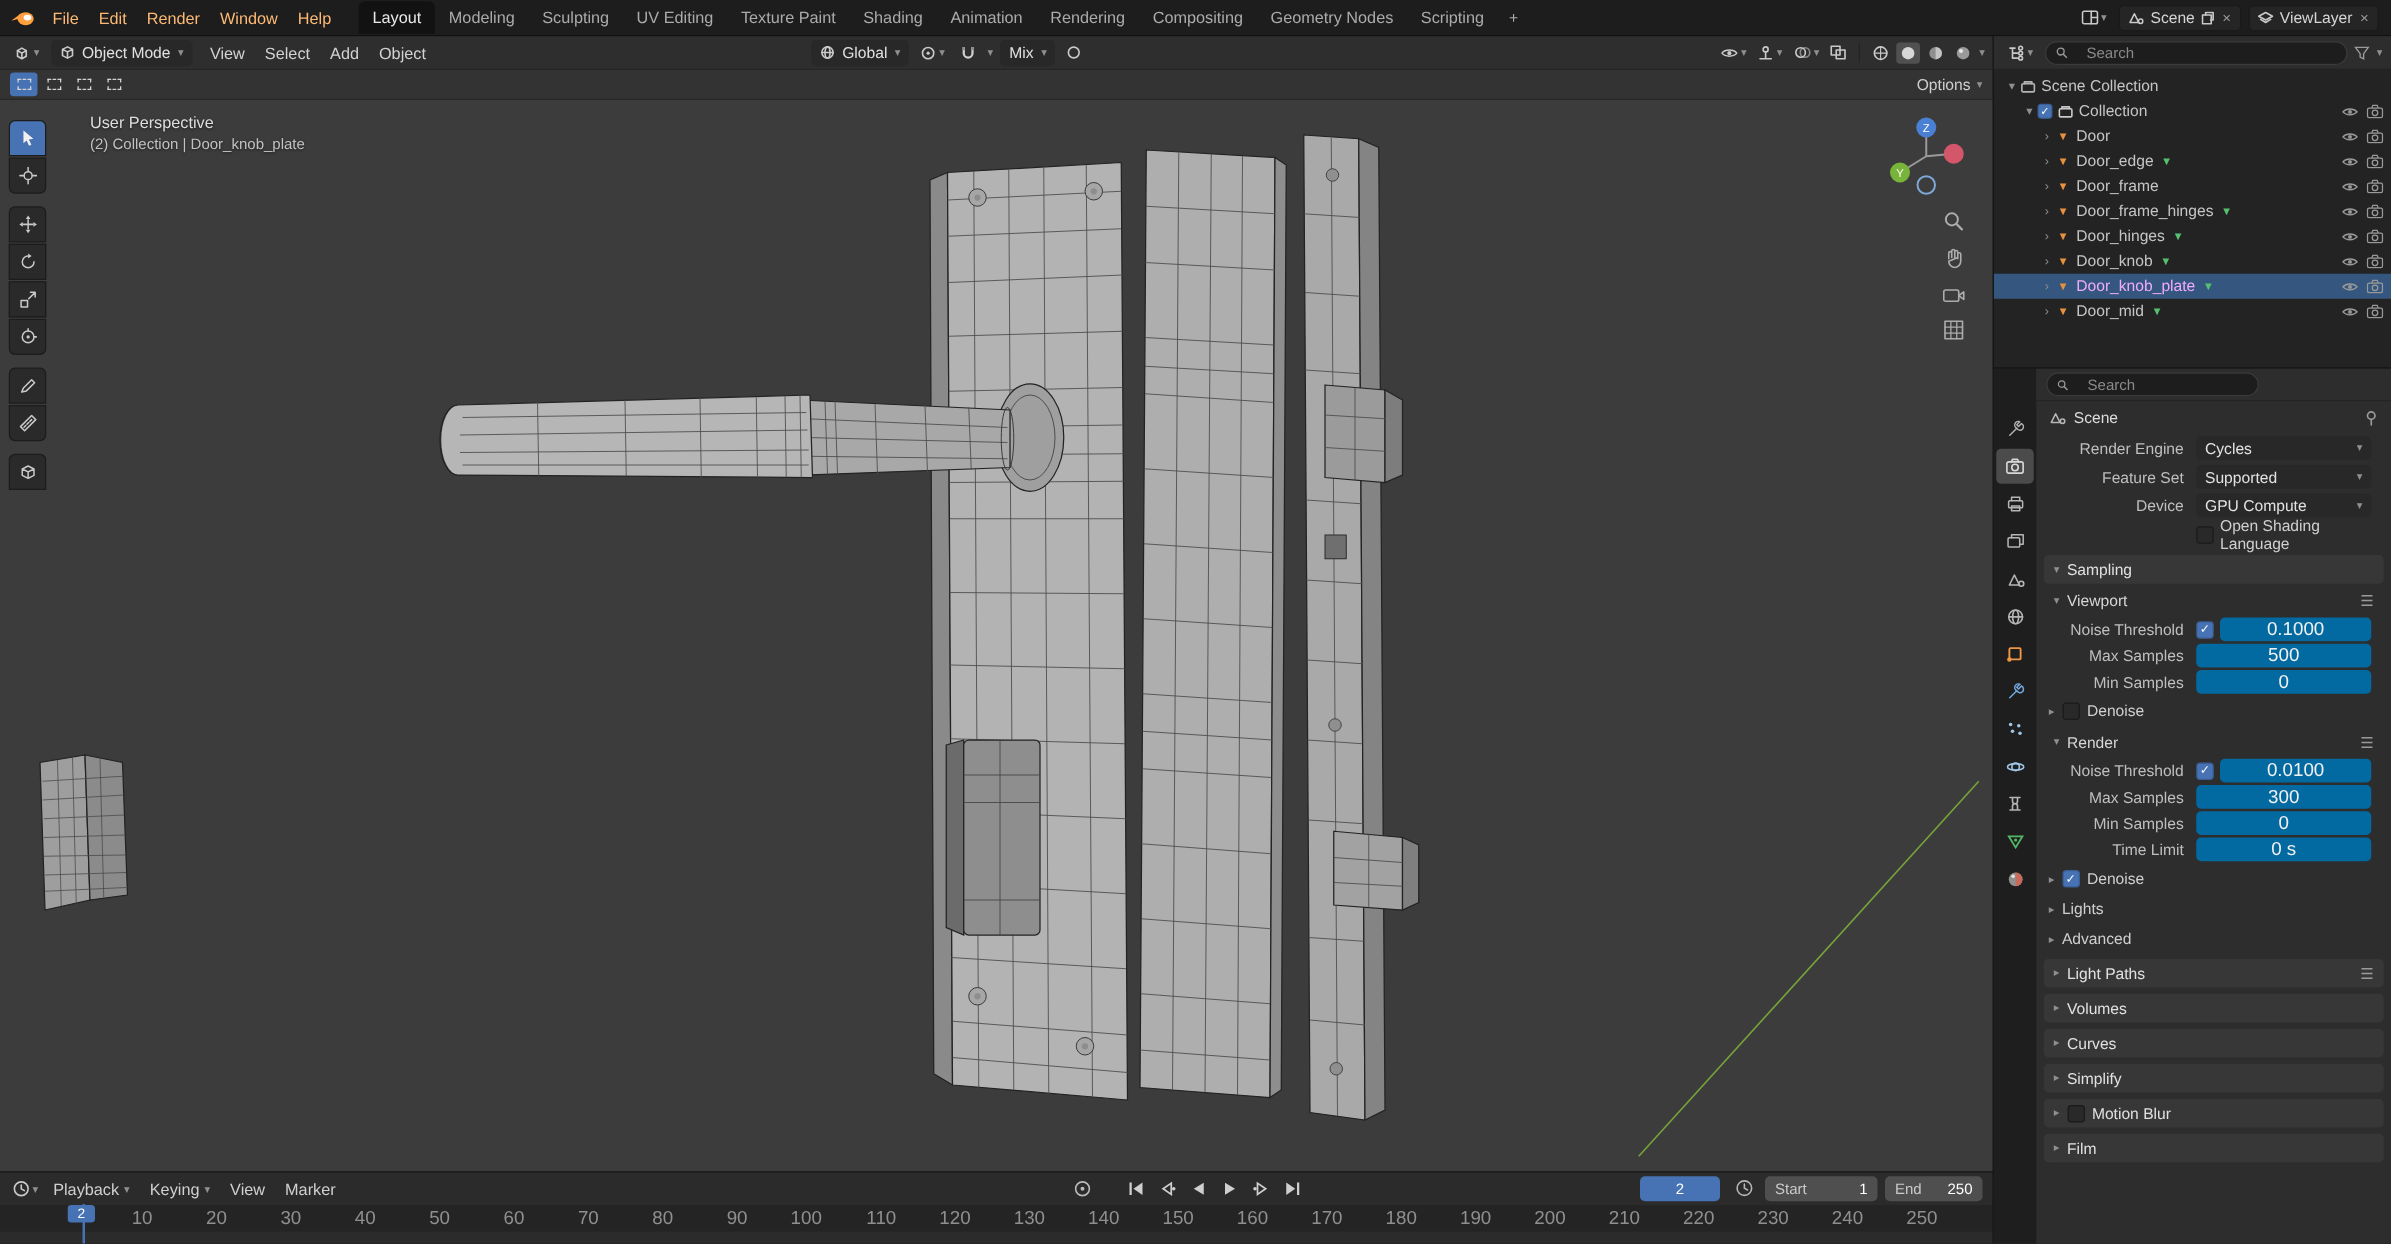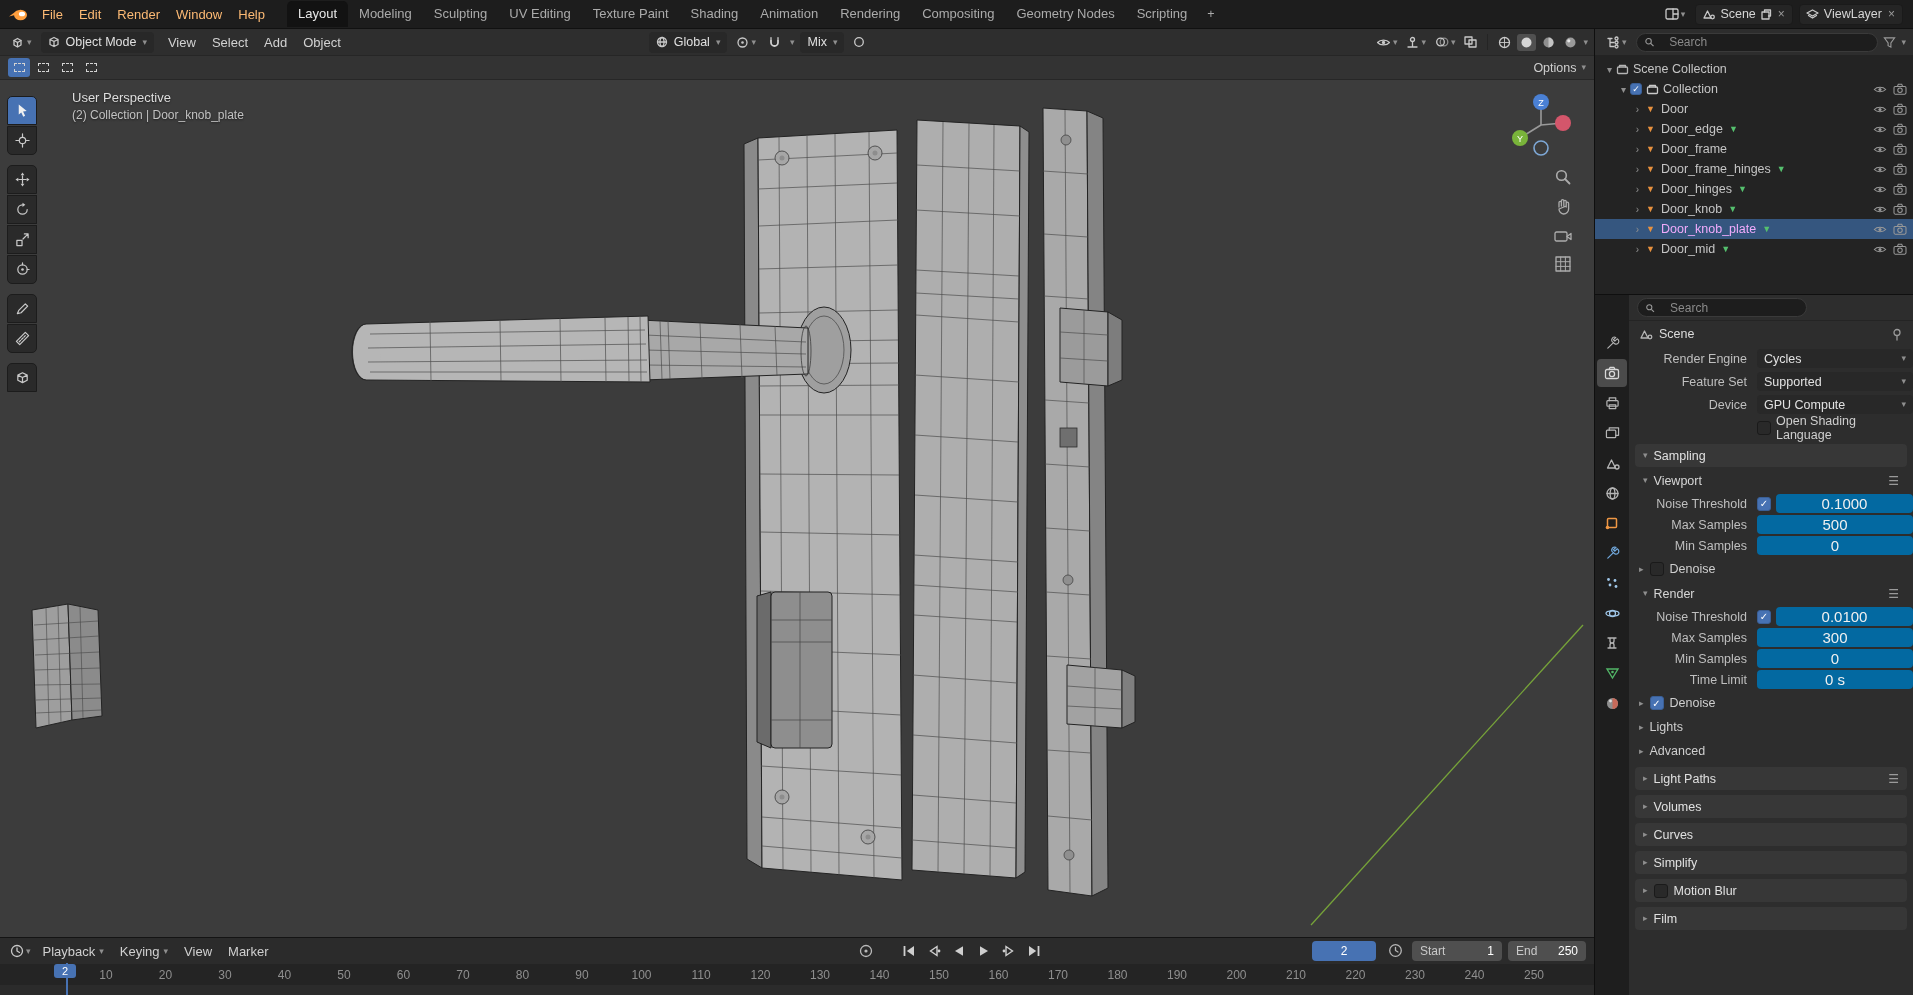--- a/index.html
+++ b/index.html
@@ -66,21 +66,21 @@
 .tpbtn{width:21px;height:20px;display:flex;align-items:center;justify-content:center;border-radius:3px}
 #tl-autokey{position:absolute;left:858px;top:5px}
 #tl-frame{position:absolute;left:1312px;top:3px;width:64px;height:20px;background:#4772b3;border-radius:4px;color:#fff;display:flex;align-items:center;justify-content:center;font-size:12px}
 #tl-clock{position:absolute;left:1388px;top:5px}
 .range-field{position:absolute;top:3px;height:20px;background:#4f4f4f;border-radius:4px;display:flex;align-items:center;justify-content:space-between;padding:0 8px;font-size:12px}
 #tl-start{left:1412px;width:90px}
 #tl-end{left:1508px;width:78px}
 .range-field .rl{color:#c9c9c9}.range-field .rv{color:#fff}
 #tl-ruler{height:21px;background:#242424;position:relative;flex:0 0 21px}
 #tl-ticks{position:absolute;left:90px;right:44px;top:0;bottom:0;display:flex;justify-content:space-between;align-items:center}
-.tick{width:32px;text-align:center;font-size:12px;color:#8f8f8f}
+.tick{width:32px;text-align:right;font-size:15px;color:#8f8f8f}
 #tl-keys{flex:1;background:#2b2b2b}
 #playhead{position:absolute;left:66px;top:26px;width:2px;height:32px;background:#4772b3;z-index:3}
 #playhead-badge{position:absolute;left:54px;top:27px;background:#4772b3;color:#fff;font-size:11px;border-radius:3px;padding:1px 8px;z-index:4}
 
 #outliner{flex:0 0 266px;background:#232323;display:flex;flex-direction:column;border-bottom:1px solid #0f0f0f}
 #ol-header{height:26px;background:#2d2d2d;display:flex;align-items:center;gap:5px;padding:0 7px;flex:0 0 26px}
 .search{flex:1;display:flex;align-items:center;gap:15px;background:#1d1d1d;border:1px solid #3a3a3a;border-radius:10px;height:19px;padding:0 7px}
 .search input{background:transparent;border:0;outline:0;color:#ddd;font-size:12px;width:100%;font-family:inherit}
 .search input::placeholder{color:#8a8a8a}
 #ol-tree{padding:4px 0 0 0;overflow:hidden}
@@ -101,21 +101,21 @@
 #properties{flex:1;display:flex;min-height:0;background:#2d2d2d}
 #ptabs{width:34px;background:#1e1e1e;display:flex;flex-direction:column;align-items:center;padding-top:34px;gap:2px;flex:0 0 34px}
 .ptab{width:30px;height:28px;display:flex;align-items:center;justify-content:center;border-radius:4px}
 .ptab.active{background:#4b4b4b}
 #pcontent{flex:1;display:flex;flex-direction:column;min-width:0}
 #prop-header{height:26px;background:#2d2d2d;display:flex;align-items:center;gap:6px;padding:0 8px;border-bottom:1px solid #242424;flex:0 0 26px}
 #prop-header .search{flex:0 0 170px}
 #prop-body{flex:1;overflow:hidden;padding-bottom:4px}
 #breadcrumb{height:26px;display:flex;align-items:center;gap:6px;padding:0 10px;color:#dcdcdc}
 #breadcrumb .pin{margin-left:auto}
-.prow{height:23px;display:flex;align-items:center;}
+.prow{height:23px;display:flex;align-items:center;padding-right:16px}
 .plabel{flex:0 0 128px;text-align:right;padding-right:10px;color:#bfbfbf;font-size:12.5px;white-space:nowrap}
 .pfield{flex:1;display:flex;align-items:center;gap:5px;min-width:0}
 .ddfield{flex:1;height:19px;background:#282828;border-radius:4px;display:flex;align-items:center;padding:0 7px;color:#e2e2e2;font-size:12.5px}
 .ddfield .chev{margin-left:auto}
 .valfield{flex:1;height:19px;background:#0369a1;border-radius:4px;display:flex;align-items:center;justify-content:center;color:#f0f0f0;font-size:15px}
 .panel-h{height:23px;margin:5px 6px 2px;background:#373737;border-radius:4px;display:flex;align-items:center;gap:6px;padding:0 8px;color:#e0e0e0}
 .sub-h{height:21px;margin:3px 10px 2px;display:flex;align-items:center;gap:6px;padding:0 4px;color:#d6d6d6}
 .menu-ic{margin-left:auto;color:#9a9a9a;font-size:12px;letter-spacing:0}
 .crow{height:22px;margin:2px 10px;display:flex;align-items:center;gap:6px;color:#cfcfcf}
 .cbslot{display:none}.cbslot.show{display:inline-flex}

